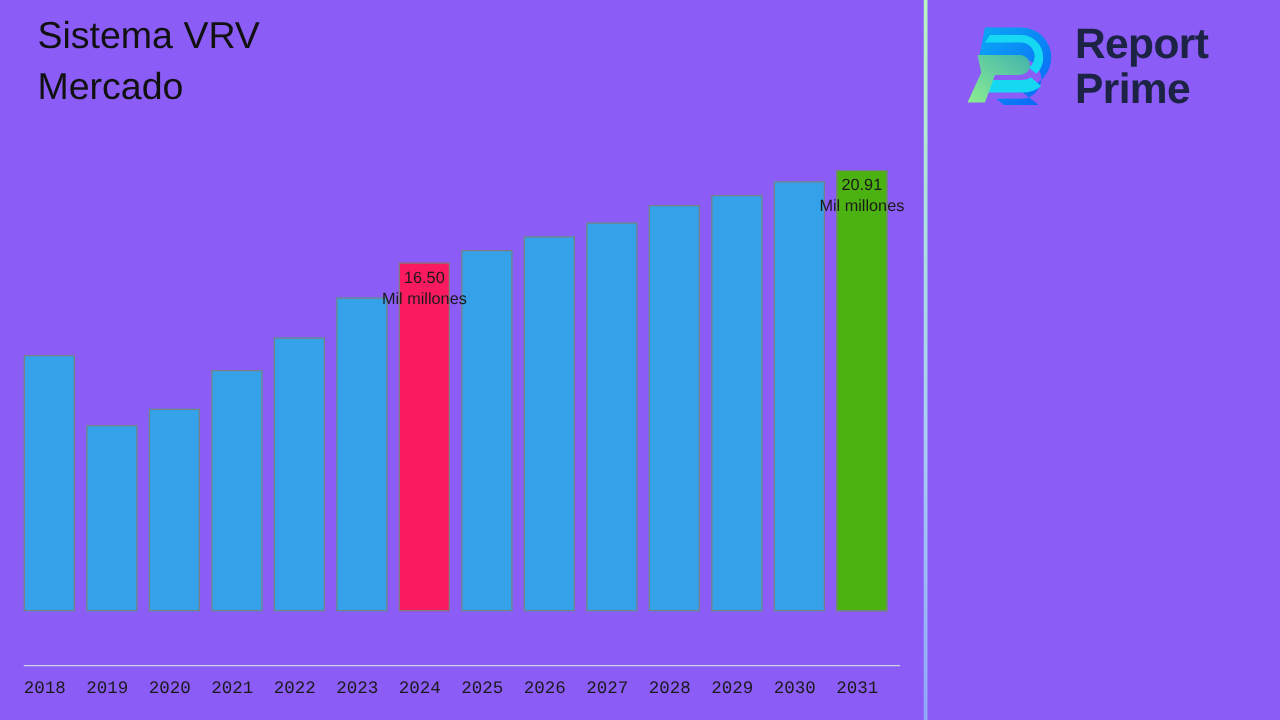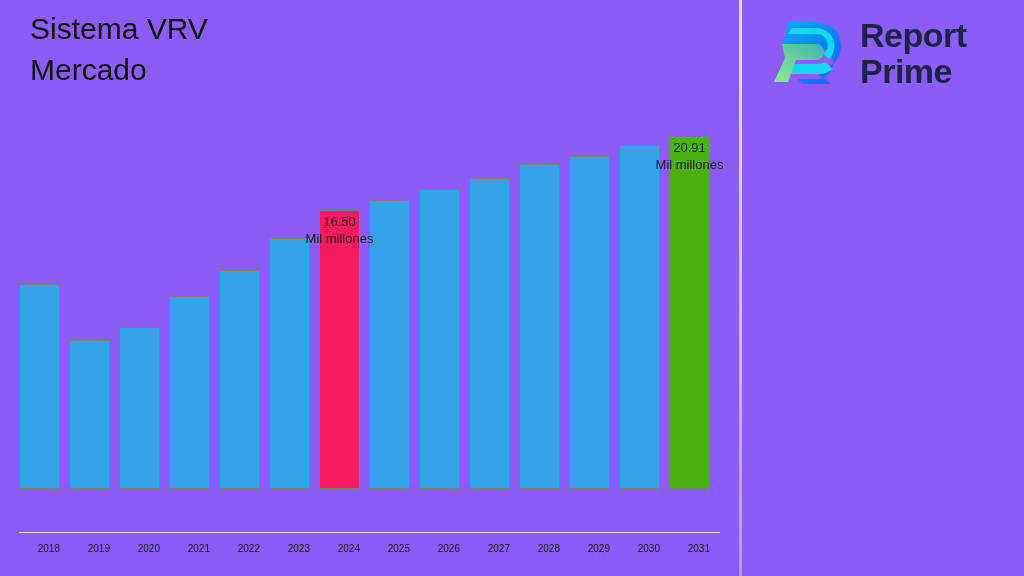--- a/index.html
+++ b/index.html
@@ -70,23 +70,24 @@
     line-height: 17px;
     color: #1a1a1a;
     white-space: pre-line;
     width: 160px;
   }
 
   .tick-label {
     position: absolute;
     top: 543px;
     width: 41px;
-    text-align: right;
-    font-size: 10px;
+    text-align: left;
+    font-size: 14px;
     color: #1a1a1a;
+    font-family: Liberation Mono, monospace;
   }
 
   
   #divider {
     position: absolute;
     left: 739px; top: 0;
     width: 3px; height: 576px;
     background: linear-gradient(to bottom, #b9f5c0 0%, #a9e3dd 30%, #a8cdf3 62%, #8fa8fb 100%);
   }
 

